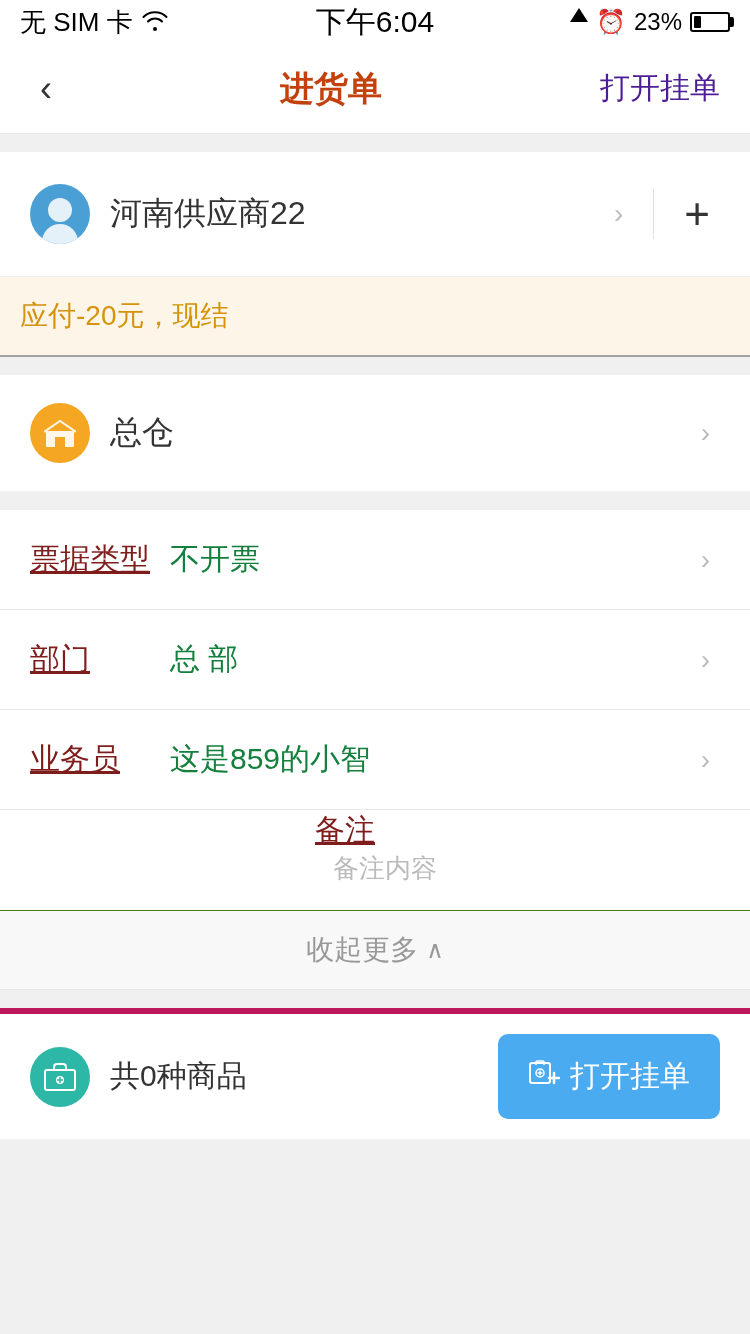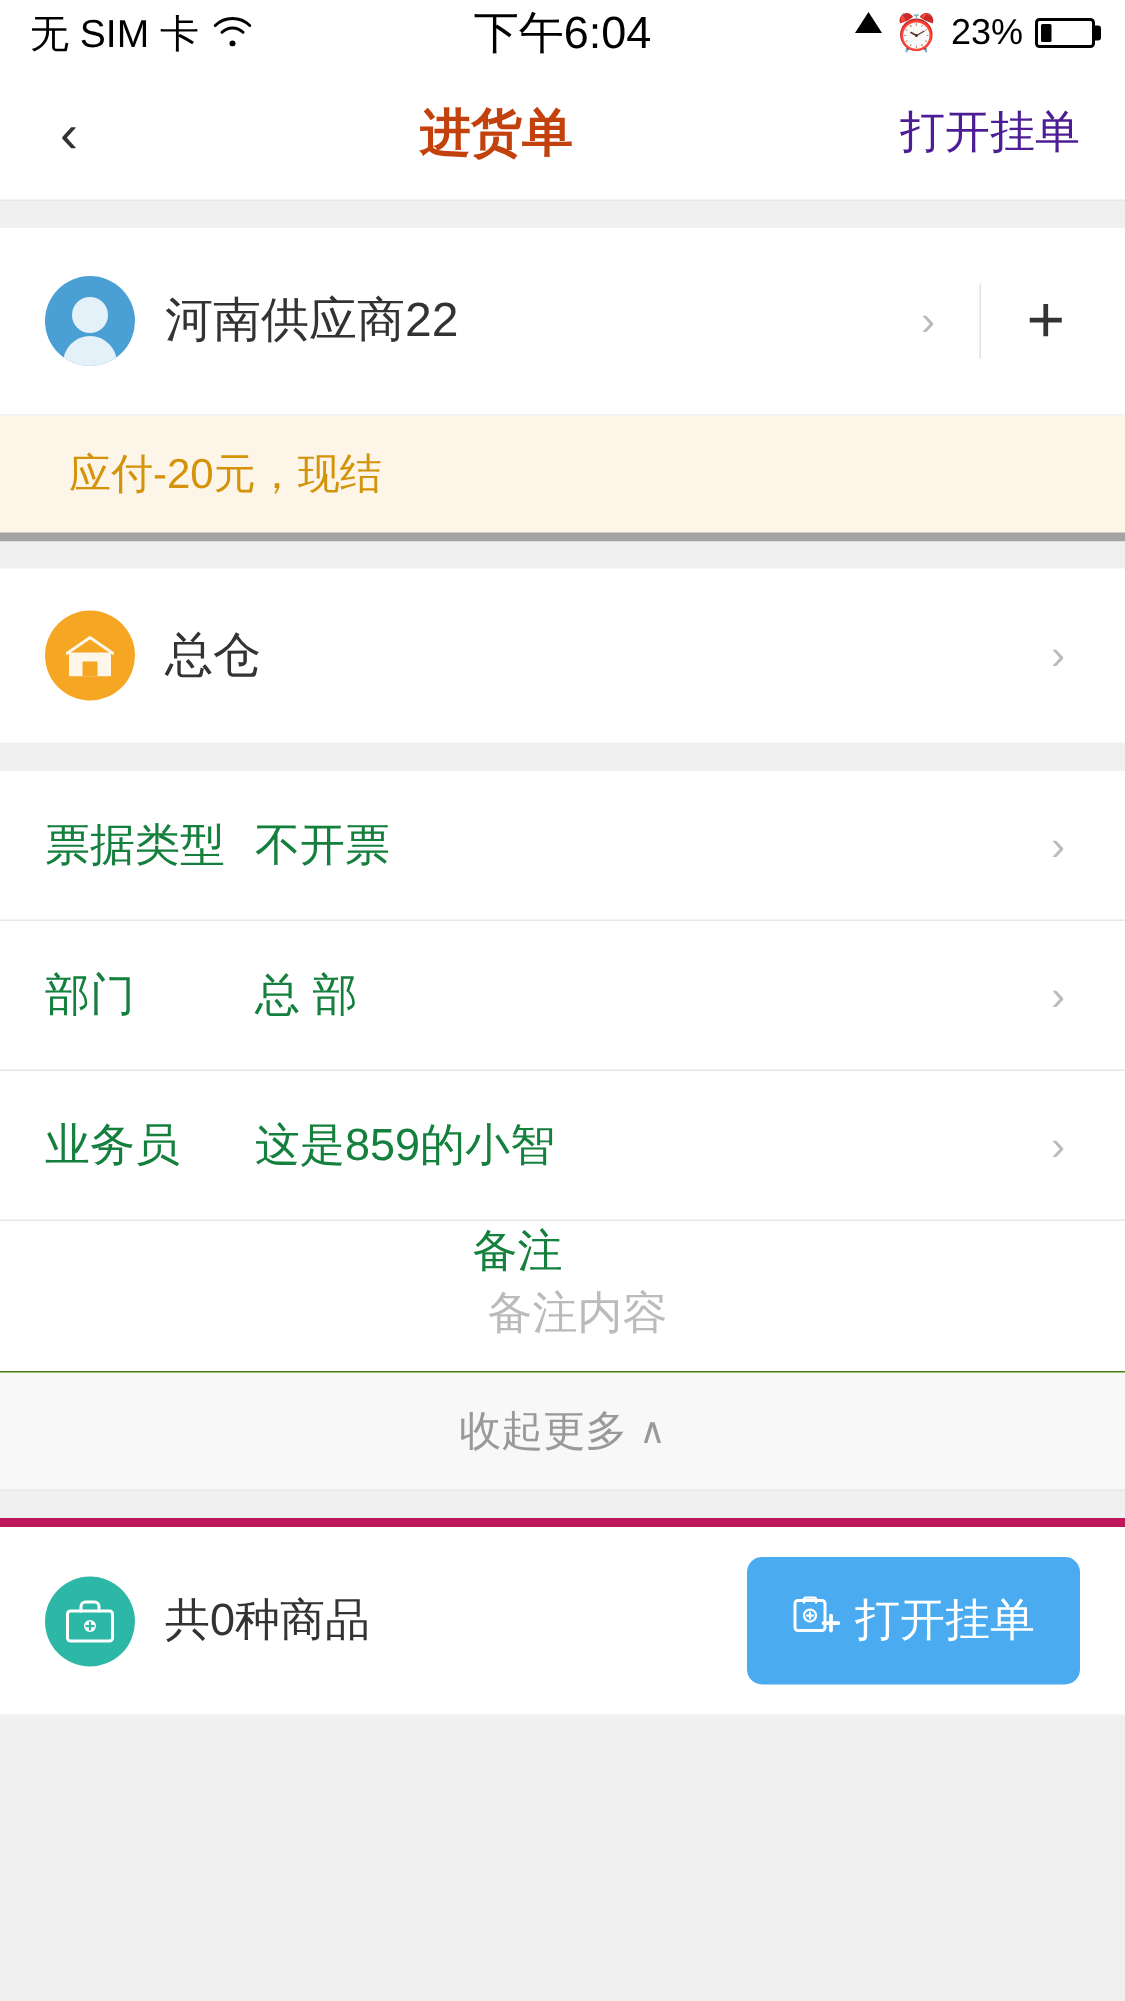--- a/index.html
+++ b/index.html
@@ -171,22 +171,22 @@
       font-size: 44px;
       color: #333;
       cursor: pointer;
       padding: 0 10px;
       line-height: 1;
     }
 
     
     .notice-bar {
       background: #fdf6e8;
-      padding: 20px 46px;
-      border-bottom: 6px solid #a3a3a3;
+      padding: 20px 20px;
+      border-bottom: 2px solid #a3a3a3;
     }
     .notice-text {
       font-size: 28px;
       color: #d4930a;
     }
 
     .section-gap {
       height: 18px;
       background: #f0f0f0;
     }
@@ -229,32 +229,33 @@
       height: 100px;
       border-bottom: 1px solid #e8e8e8;
       background: #fff;
     }
     .form-row:last-child {
       border-bottom: none;
       flex-direction: column;
     }
     .form-label {
       font-size: 30px;
-      color: #15803d;
+      color: #7f1d1d;
       width: 120px;
       flex-shrink: 0;
+      text-decoration: underline;
     }
     .form-value {
       font-size: 30px;
       color: #15803d;
       flex: 1;
       padding-left: 20px;
     }
     .form-placeholder {
-      font-size: 30px;
+      font-size: 26px;
       color: #bbb;
       flex: 1;
       padding-left: 20px;
     }
 
     
     .collapse-bar {
       background: #f8f8f8;
       display: flex;
       align-items: center;

